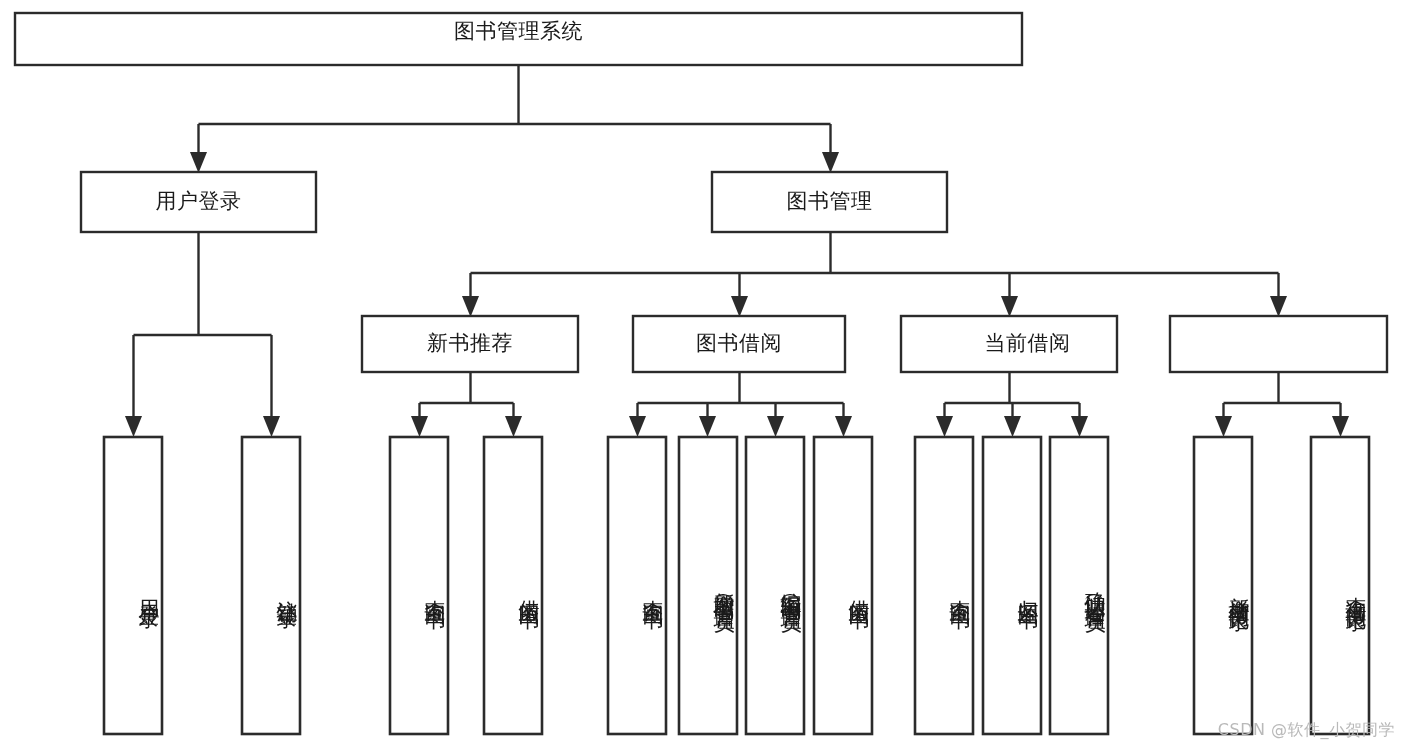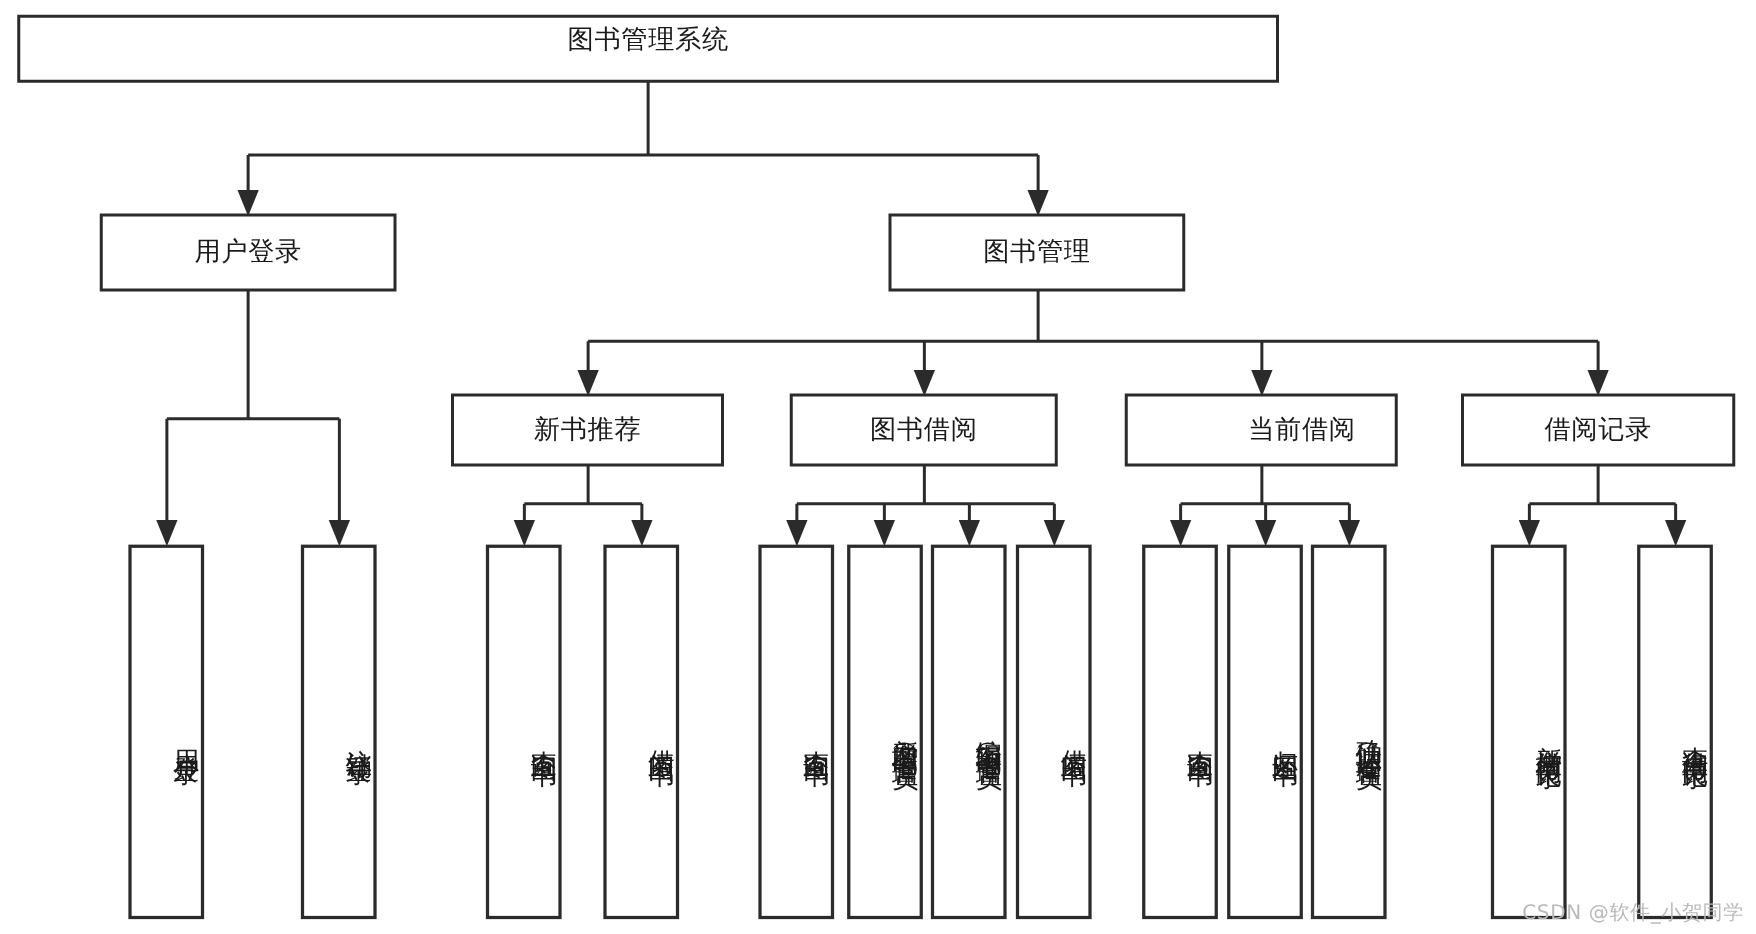--- a/index.html
+++ b/index.html
@@ -188,22 +188,21 @@
     <rect class="node-rect leaf" x="1311" y="437" width="58" height="297"></rect>
   </svg>
 
   <div class="node-label horizontal" style="left:15px;  top:6px;  width:1007px; height:52px;">图书管理系统</div>
 
   <div class="node-label horizontal" style="left:81px;  top:172px; width:235px; height:60px;">用户登录</div>
   <div class="node-label horizontal" style="left:712px; top:172px; width:235px; height:60px;">图书管理</div>
 
   <div class="node-label horizontal" style="left:362px;  top:316px; width:216px; height:56px;">新书推荐</div>
   <div class="node-label horizontal" style="left:633px;  top:316px; width:212px; height:56px;">图书借阅</div>
-  <div class="node-label horizontal" style="left:901px;  top:316px; width:253px; height:56px;margin-left:14px;">当前借阅</div>
-  <div class="node-label horizontal" style="left:1170px; top:316px; width:217px; height:56px;">借阅记录</div>
+  <div class="node-label horizontal" style="left:901px;  top:316px; width:253px; height:56px;">当前借阅</div>
 
   <div class="node-label vertical" style="left:104px;  top:437px; width:58px; height:297px;">用户登录</div>
   <div class="node-label vertical" style="left:242px;  top:437px; width:58px; height:297px;">注销登录</div>
   <div class="node-label vertical" style="left:390px;  top:437px; width:58px; height:297px;">查询图书</div>
   <div class="node-label vertical" style="left:484px;  top:437px; width:58px; height:297px;">借阅图书</div>
   <div class="node-label vertical" style="left:608px;  top:437px; width:58px; height:297px;">查询图书</div>
   <div class="node-label vertical" style="left:679px;  top:437px; width:58px; height:297px;">新增图书（管理员）</div>
   <div class="node-label vertical" style="left:746px;  top:437px; width:58px; height:297px;">编辑图书（管理员）</div>
   <div class="node-label vertical" style="left:814px;  top:437px; width:58px; height:297px;">借阅图书</div>
   <div class="node-label vertical" style="left:915px;  top:437px; width:58px; height:297px;">查询图书</div>

